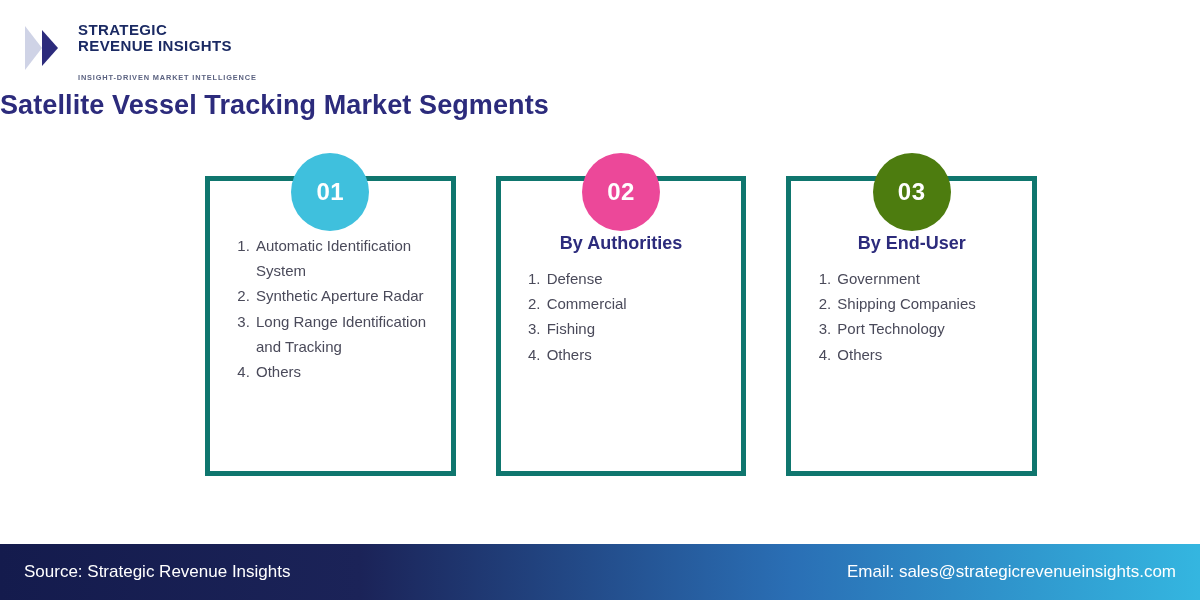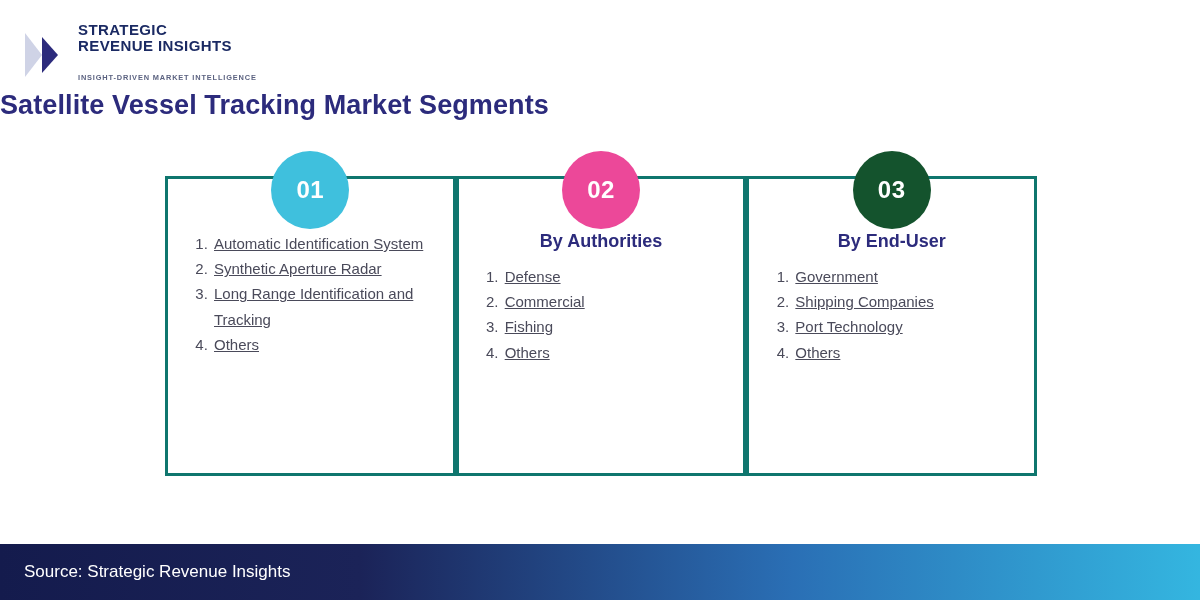--- a/index.html
+++ b/index.html
@@ -14,21 +14,21 @@
     overflow: hidden;
     position: relative;
   }
 
   
   .logo-block {
     position: absolute;
     left: 22px;
     top: 22px;
     display: flex;
-    align-items: flex-end;
+    align-items: flex-start;
   }
   .logo-mark {
     width: 46px;
     height: 52px;
     position: relative;
     margin-right: 10px;
   }
   .logo-text {
     line-height: 1.05;
   }
@@ -63,25 +63,26 @@
     position: absolute;
     top: 176px;
     left: 165px;
     width: 872px;
     display: flex;
     justify-content: space-between;
   }
   .card {
     width: 300px;
     min-height: 300px;
-    border: 3px solid #0f766e;
+    border: 5px solid #0f766e;
     background: #ffffff;
     position: relative;
     box-sizing: border-box;
     padding: 52px 16px 18px 16px;
+    margin-left: 40px;
   }
   .badge {
     position: absolute;
     top: -28px;
     left: 50%;
     transform: translateX(-50%);
     width: 78px;
     height: 78px;
     border-radius: 50%;
     display: flex;
@@ -101,21 +102,20 @@
   }
   .card ol {
     margin: 0;
     padding-left: 28px;
     color: #4a4a5a;
     font-size: 15px;
     line-height: 1.68;
   }
   .card ol li {
     padding-left: 2px;
-    text-decoration: underline;
   }
 
   
   .footer {
     position: absolute;
     left: 0;
     bottom: 0;
     width: 1200px;
     height: 56px;
     background: linear-gradient(90deg, #141b4d 0%, #1b2358 30%, #2a6fb5 66%, #34b6e0 100%);
@@ -164,27 +164,28 @@
     <div class="card-title">By Authorities</div>
     <ol>
       <li>Defense</li>
       <li>Commercial</li>
       <li>Fishing</li>
       <li>Others</li>
     </ol>
   </div>
 
   <div class="card">
-    <div class="badge" style="background:#14532d;">03</div>
+    <div class="badge" style="background:#4d7c0f;">03</div>
     <div class="card-title">By End-User</div>
     <ol>
       <li>Government</li>
       <li>Shipping Companies</li>
       <li>Port Technology</li>
       <li>Others</li>
     </ol>
   </div>
 
 </div>
 
 <div class="footer">
   <div>Source: Strategic Revenue Insights</div>
+  <div>Email: sales@strategicrevenueinsights.com</div>
 </div>
 
 </body></html>

